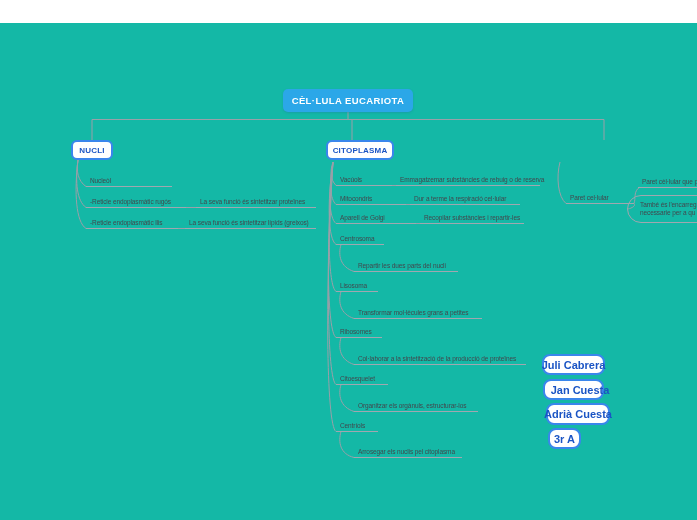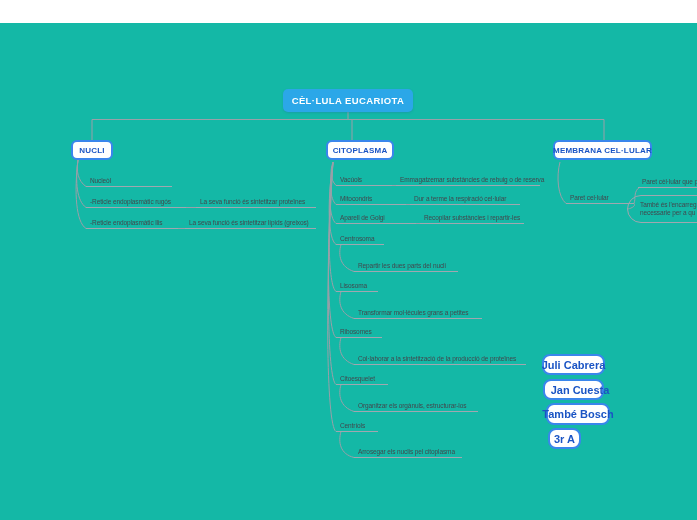--- a/index.html
+++ b/index.html
@@ -95,23 +95,20 @@
   <div class="root-node">
     <span>CÈL·LULA EUCARIOTA</span>
   </div>
 
   <div class="branch-node" style="left:71px;top:117px;width:42px;">
     <span>NUCLI</span>
   </div>
   <div class="branch-node" style="left:326px;top:117px;width:68px;">
     <span>CITOPLASMA</span>
   </div>
-  <div class="branch-node" style="left:553px;top:117px;width:99px;">
-    <span>MEMBRANA CEL·LULAR</span>
-  </div>
 
   <div class="topic" style="left:86px;top:154px;width:86px;">Nucleòl</div>
   <div class="topic" style="left:86px;top:175px;width:100px;">-Reticle endoplasmàtic rugós</div>
   <div class="topic" style="left:196px;top:175px;width:120px;">La seva funció és sintetitzar proteïnes</div>
   <div class="topic" style="left:86px;top:196px;width:92px;">-Reticle endoplasmàtic llis</div>
   <div class="topic" style="left:185px;top:196px;width:131px;">La seva funció és sintetitzar lípids (greixos)</div>
 
   <div class="topic" style="left:336px;top:153px;width:56px;">Vacúols</div>
   <div class="topic" style="left:396px;top:153px;width:144px;">Emmagatzemar substàncies de rebuig o de reserva</div>
 
@@ -143,19 +140,19 @@
     <div>necessarie per a qu</div>
   </div>
 
   <div class="author-node" style="left:542px;top:331px;width:63px;height:21px;">
     <span>Juli Cabrera</span>
   </div>
   <div class="author-node" style="left:543px;top:356px;width:61px;height:21px;padding-left:13px;">
     <span>Jan Cuesta</span>
   </div>
   <div class="author-node" style="left:546px;top:380px;width:64px;height:22px;">
-    <span>També Bosch</span>
+    <span>Adrià Cuesta</span>
   </div>
   <div class="author-node" style="left:548px;top:405px;width:33px;height:21px;">
     <span>3r A</span>
   </div>
 
 </div>
 
 </body></html>

